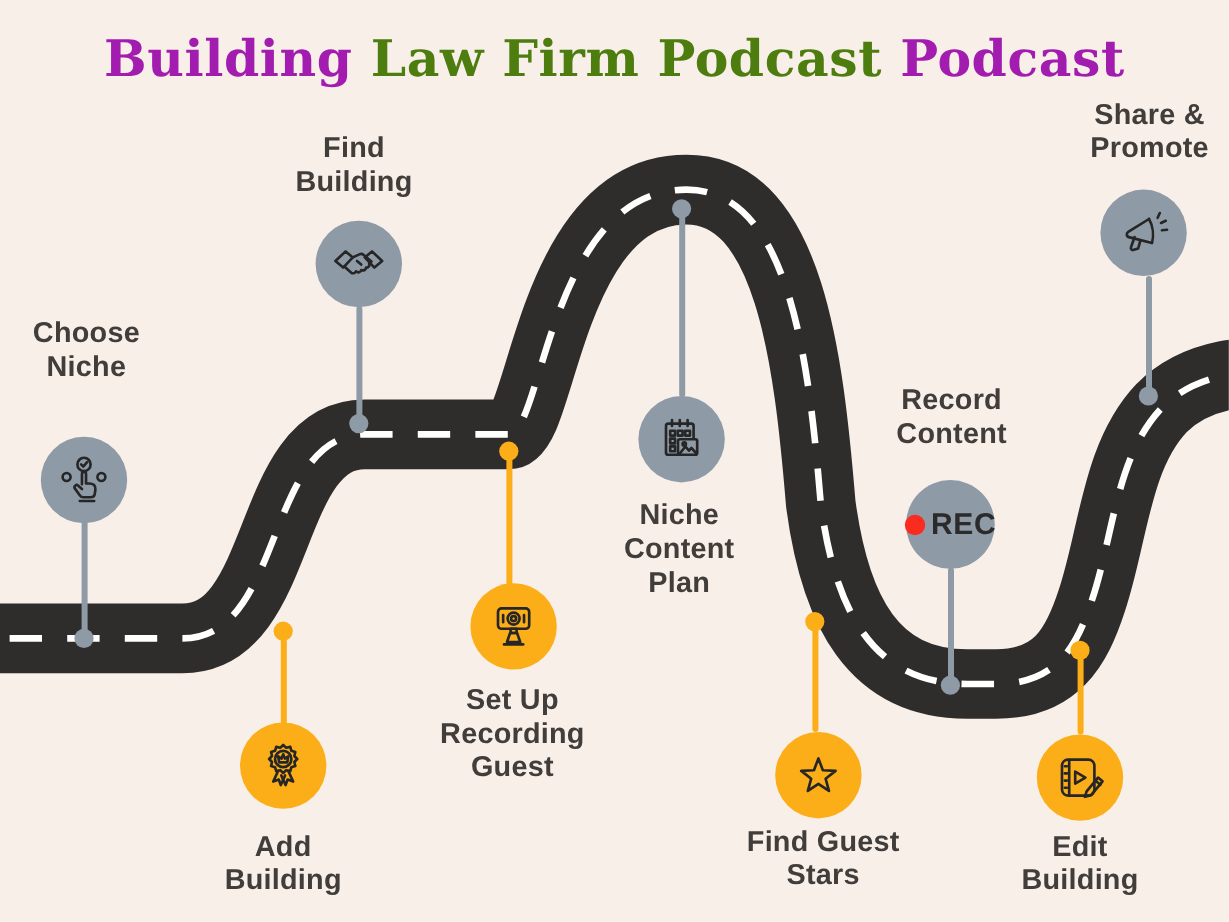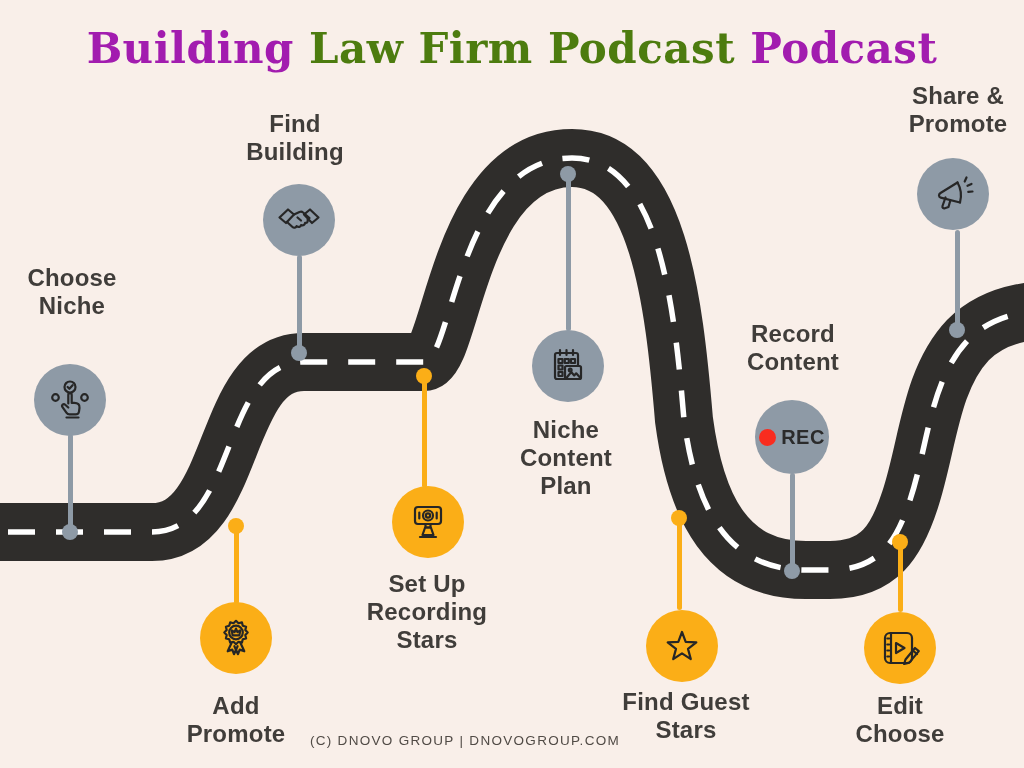--- a/index.html
+++ b/index.html
@@ -28,21 +28,21 @@
   .dot.slate{background:#8e9aa6;}
   .dot.amber{background:#fbae17;}
   .circle{
     position:absolute;width:72px;height:72px;border-radius:50%;z-index:3;
     display:flex;align-items:center;justify-content:center;
   }
   .circle.slate{background:#8e9aa6;}
   .circle.amber{background:#fbae17;}
   .rec{display:flex;align-items:center;gap:5px;}
   .rec-dot{width:17px;height:17px;border-radius:50%;background:#f92c1f;}
-  .rec-text{font-weight:bold;font-size:20px;color:#2b2b2b;letter-spacing:0.5px;}
+  .rec-text{font-weight:bold;font-size:25px;color:#2b2b2b;letter-spacing:0.5px;}
   .footer{
     position:absolute;left:165px;top:733px;width:600px;text-align:center;z-index:5;
     font-size:13.5px;letter-spacing:1.3px;color:#514b46;
   }
   .icon{display:block;}
   .icon *{stroke:#262626;stroke-width:2.2;fill:none;stroke-linecap:round;stroke-linejoin:round;}
   .icon .fill-bgslate{fill:#8e9aa6;}
 </style>
 </head>
 <body>
@@ -92,38 +92,38 @@
         <path d="M43.5 21.5 L35 13.5 l-6 5 8 8.5 z"></path>
         <path d="M19 18.5 l5.5 -2.5 c1.3 -.6 2.6 -.4 3.6 .5 l6.4 5.5"></path>
         <path d="M12 26 l5.5 5 c1.4 1.3 3.5 .8 4.1 -.9 c1.9 1.5 4 .9 4.5 -1.1 c2 .9 3.8 -.2 4 -2.1 c1.8 .4 3.1 -1.1 2.5 -3"></path>
         <path d="M22.5 21.5 l3.5 3"></path>
       </svg>
     </div>
   </div>
 
   <div>
     <div class="label" style="left:156px;top:692px;width:160px;">Add
-Promote</div>
+Building</div>
     <div class="connector amber" style="left:233.5px;top:528px;height:76px;"></div>
     <div class="dot amber" style="left:228px;top:518px;"></div>
     <div class="circle amber" style="left:200px;top:602px;">
       <svg class="icon" width="48" height="48" viewBox="0 0 48 48">
         <polygon points="35.7,18.5 33.3,21 34.1,24.4 30.8,25.3 29.9,28.6 26.5,27.8 24,30.2 21.5,27.8 18.2,28.6 17.2,25.3 13.9,24.4 14.7,21 12.3,18.5 14.7,16 13.9,12.7 17.2,11.7 18.2,8.4 21.5,9.2 24,6.8 26.5,9.2 29.9,8.4 30.8,11.7 34.1,12.7 33.3,16"></polygon>
         <circle cx="24" cy="18.5" r="6.8"></circle>
         <path d="M20.6 21.3 l-.8 -5 2.8 1.9 1.4 -3.6 1.4 3.6 2.8 -1.9 -.8 5 z"></path>
         <path d="M19.5 29 l-3.8 8.3 4.6 -1.7 1.7 4.6 3.6 -8"></path>
         <path d="M28.5 29 l3.8 8.3 -4.6 -1.7 -1.7 4.6 -3.6 -8"></path>
       </svg>
     </div>
   </div>
 
   <div>
     <div class="label" style="left:337px;top:570px;width:180px;">Set Up
 Recording
-Stars</div>
+Guest</div>
     <div class="connector amber" style="left:421.5px;top:378px;height:110px;"></div>
     <div class="dot amber" style="left:416px;top:368px;"></div>
     <div class="circle amber" style="left:392px;top:486px;">
       <svg class="icon" width="48" height="48" viewBox="0 0 48 48">
         <rect x="11" y="9" width="26" height="17" rx="3"></rect>
         <circle cx="24" cy="17.5" r="5"></circle>
         <circle cx="24" cy="17.5" r="2.1"></circle>
         <path d="M15.3 14.5 v6 M32.7 14.5 v6"></path>
         <path d="M21.5 26 h5 v3.5 h-5 z"></path>
         <path d="M18.5 37 l2.6 -7.5 h5.8 l2.6 7.5 z"></path>
@@ -174,21 +174,21 @@
     <div class="circle slate" style="left:755px;top:400px;width:74px;height:74px;">
       <div class="rec">
         <span class="rec-dot"></span>
         <span class="rec-text">REC</span>
       </div>
     </div>
   </div>
 
   <div>
     <div class="label" style="left:820px;top:692px;width:160px;">Edit
-Choose</div>
+Building</div>
     <div class="connector amber" style="left:897.5px;top:544px;height:68px;"></div>
     <div class="dot amber" style="left:892px;top:534px;"></div>
     <div class="circle amber" style="left:864px;top:612px;">
       <svg class="icon" width="48" height="48" viewBox="0 0 48 48">
         <rect x="9" y="9" width="27" height="30" rx="5"></rect>
         <path d="M15 9.5 v29"></path>
         <path d="M11.3 14.5 h1.8 M11.3 20.5 h1.8 M11.3 26.5 h1.8 M11.3 32.5 h1.8"></path>
         <path d="M20 19 l8.5 5 -8.5 5 z"></path>
         <path d="M29.5 35.5 l9.5 -11.5 3.8 3.1 -9.5 11.5 -5.2 1.4 z"></path>
         <path d="M37.2 26.9 l3.8 3.1"></path>
@@ -204,15 +204,14 @@
     <div class="circle slate" style="left:917px;top:158px;">
       <svg class="icon" width="48" height="48" viewBox="0 0 48 48">
         <path d="M28.5 12.5 L11.5 23 c-2.1 1.3 -2 4 .2 4.6 L31 32.5"></path>
         <path d="M28.5 12.5 c3.2 5.5 4.2 13.5 2.5 20"></path>
         <path d="M16.5 27.5 l-3 8.5 c-.5 1.5 .9 2.7 2.4 2.2 l3.6 -1.2 1.8 -6.5"></path>
         <path d="M37.5 7.5 l-1.8 4 M42.5 14 l-4 1.8 M43.5 21.5 l-4.2 .4"></path>
       </svg>
     </div>
   </div>
 
-  <div class="footer">(C) DNOVO GROUP | DNOVOGROUP.COM</div>
 
 </div>
 
 </body></html>

